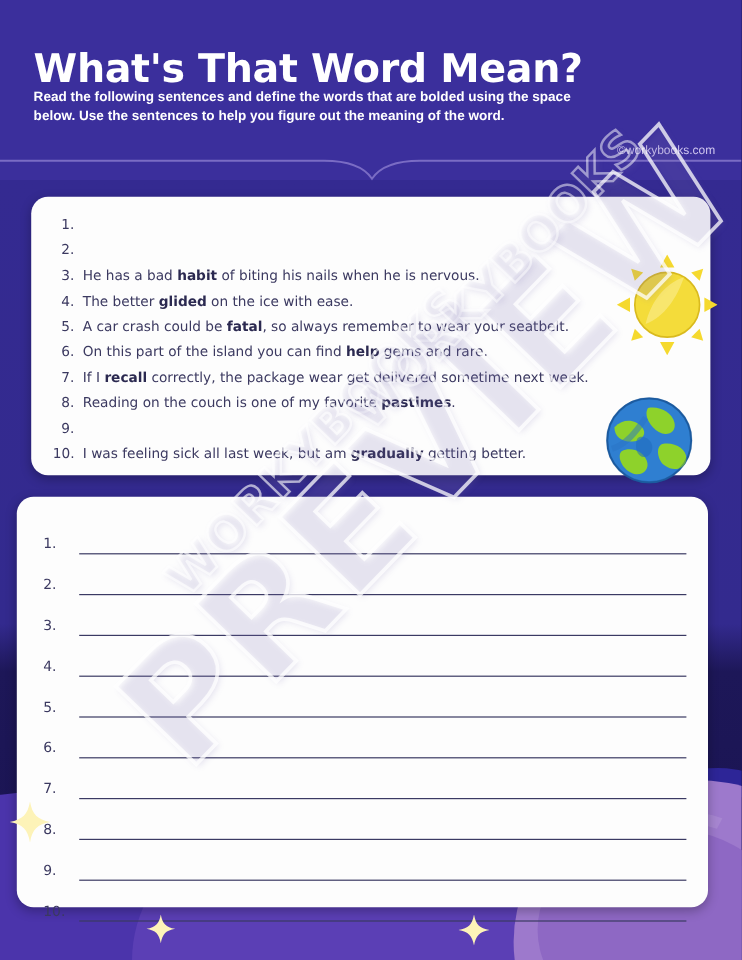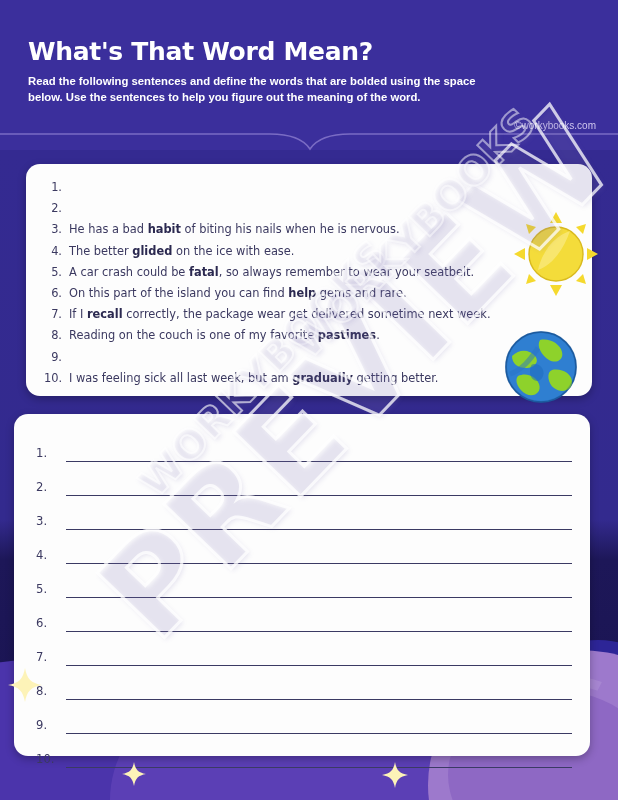--- a/index.html
+++ b/index.html
@@ -42,21 +42,21 @@
     width:300px; height:120px; border-radius:50%;
     border:9px solid rgba(255,255,255,.09);
     border-color:rgba(255,255,255,.09) transparent transparent transparent;
     transform:rotate(6deg);
   }
 
   
   .header { position:absolute; top:0; left:0; width:618px; height:150px; }
   .title {
     position:absolute; left:28px; top:37px;
-    color:#ffffff; font-size:25px; font-weight:700;
+    color:#ffffff; font-size:33px; font-weight:700;
     letter-spacing:-0.3px;
     font-family:"DejaVu Sans", sans-serif;
   }
   .instructions {
     position:absolute; left:28px; top:74px; width:480px;
     color:#ffffff; font-size:11.3px; font-weight:700; line-height:15.5px;
   }
   .copyright {
     position:absolute; right:22px; top:120px;
     color:#cfc6ef; font-size:10px; font-weight:400;margin-left:40px;

